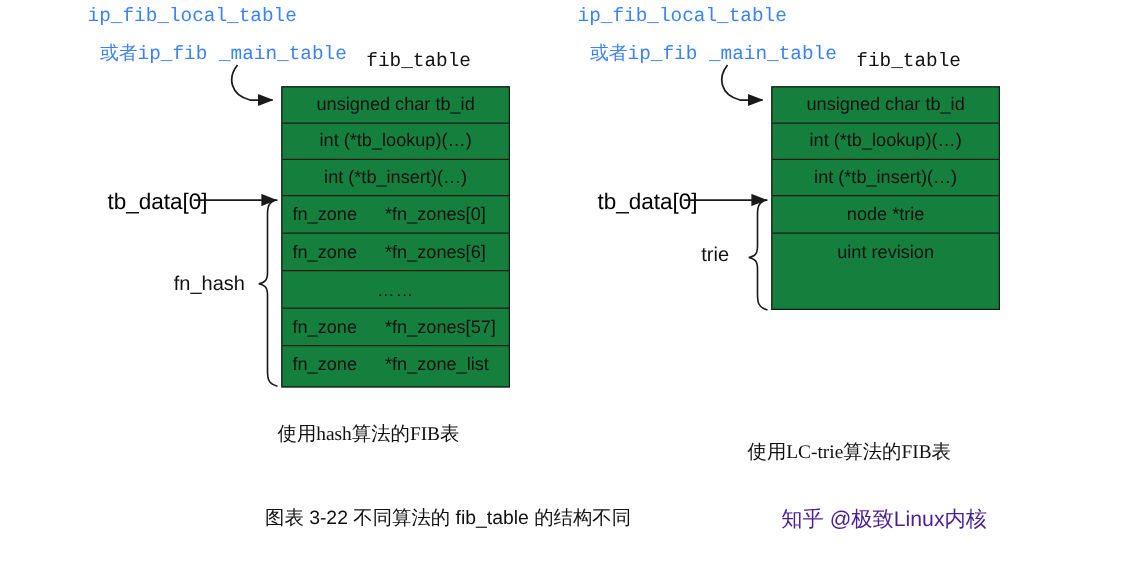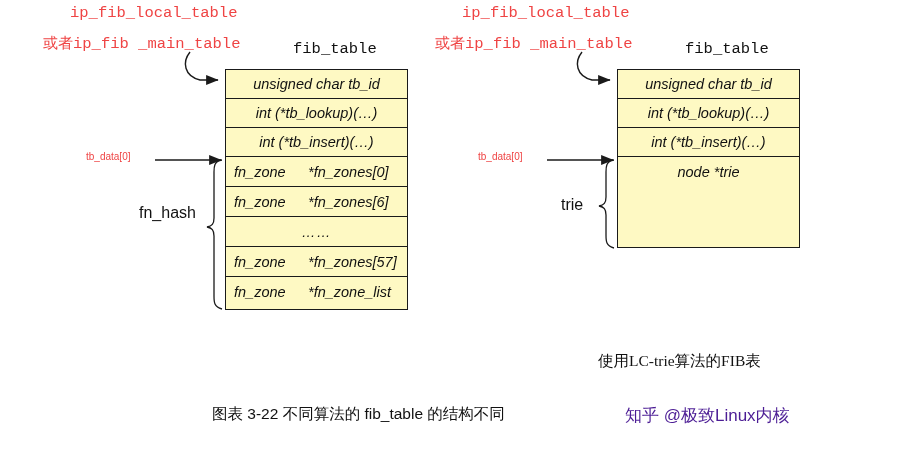--- a/index.html
+++ b/index.html
@@ -21,41 +21,42 @@
     inset: 0;
   }
 
   
   .mono-label {
     position: absolute;
     font-family: "Liberation Mono", monospace;
     font-size: 15.5px;
     line-height: 19px;
     white-space: nowrap;
-    color: #ef4444;
+    color: #3b82f6;
   }
   .cjk-inline {
     font-family: "Liberation Sans", sans-serif;
     font-size: 15px;
+    margin-left: 37px;
   }
 
   .tbl-title {
     position: absolute;
     font-family: Liberation Mono, monospace;
     font-size: 15.5px;
     white-space: nowrap;
     color: #111;
   }
 
   .side-label {
     position: absolute;
     font-family: "Liberation Sans", sans-serif;
-    font-size: 10px;
-    white-space: nowrap;
-    color: #ef4444;
+    font-size: 18px;
+    white-space: nowrap;
+    color: #000000;
   }
 
   .brace-label {
     position: absolute;
     font-family: "Liberation Sans", sans-serif;
     font-size: 16px;
     white-space: nowrap;
     color: #111;
   }
 
@@ -82,22 +83,21 @@
     font-size: 17px;
     white-space: nowrap;
     color: #4c1d95;
   }
 
   
   .struct {
     position: absolute;
     border: 1.4px solid #1a1a1a;
     box-sizing: border-box;
-    background: #fef9c3;
-    font-style: italic;
+    background: #15803d;
   }
   .struct .row {
     box-sizing: border-box;
     border-bottom: 1.2px solid #1a1a1a;
     display: flex;
     align-items: center;
     justify-content: center;
     font-family: "Liberation Sans", sans-serif;
     font-size: 14.5px;
     color: #111;
@@ -136,21 +136,21 @@
   <div class="mono-label" style="left:70px; top:4px;">ip_fib_local_table</div>
 
   <div class="mono-label" style="left:43px; top:33px;">
     <span class="cjk-inline">或者</span><span>ip_fib _main_table</span>
   </div>
 
   <div class="tbl-title" style="left:293px; top:40px;">fib_table</div>
 
   <div class="side-label" style="left:86px; top:151px;">tb_data[0]</div>
 
-  <div class="brace-label" style="left:139px; top:204px;text-align:right;">fn_hash</div>
+  <div class="brace-label" style="left:139px; top:219px;text-align:right;">fn_hash</div>
 
   <div class="struct" style="left:225px; top:69px; width:183px; height:241px;">
     <div class="row" style="height:29px;">unsigned char tb_id</div>
     <div class="row" style="height:29px;">int (*tb_lookup)(…)</div>
     <div class="row" style="height:29px;">int (*tb_insert)(…)</div>
     <div class="row two-col" style="height:30px;">
       <span class="c1">fn_zone</span>
       <span>*fn_zones[0]</span>
     </div>
     <div class="row two-col" style="height:30px;">
@@ -163,38 +163,40 @@
     <div class="row two-col" style="height:30px;">
       <span class="c1">fn_zone</span>
       <span>*fn_zones[57]</span>
     </div>
     <div class="row two-col" style="height:30px;">
       <span class="c1">fn_zone</span>
       <span>*fn_zone_list</span>
     </div>
   </div>
 
+  <div class="caption" style="left:222px; top:337px;">使用hash算法的FIB表</div>
 
   <div class="mono-label" style="left:462px; top:4px;">ip_fib_local_table</div>
 
   <div class="mono-label" style="left:435px; top:33px;">
     <span class="cjk-inline">或者</span><span>ip_fib _main_table</span>
   </div>
 
   <div class="tbl-title" style="left:685px; top:40px;">fib_table</div>
 
   <div class="side-label" style="left:478px; top:151px;">tb_data[0]</div>
 
   <div class="brace-label" style="left:561px; top:196px;">trie</div>
 
   <div class="struct" style="left:617px; top:69px; width:183px; height:179px;">
     <div class="row" style="height:29px;">unsigned char tb_id</div>
     <div class="row" style="height:29px;">int (*tb_lookup)(…)</div>
     <div class="row" style="height:29px;">int (*tb_insert)(…)</div>
     <div class="row" style="height:30px;">node *trie</div>
+    <div class="row" style="height:30px;">uint revision</div>
   </div>
 
   <div class="caption" style="left:598px; top:351px;">使用LC-trie算法的FIB表</div>
 
   <div class="figure-caption" style="left:212px; top:404px;">图表 3-22 不同算法的 fib_table 的结构不同</div>
 
   <div class="watermark" style="left:625px; top:404px;">知乎 @极致Linux内核</div>
 
   <svg class="overlay" viewBox="0 0 897 450">
     <defs>

